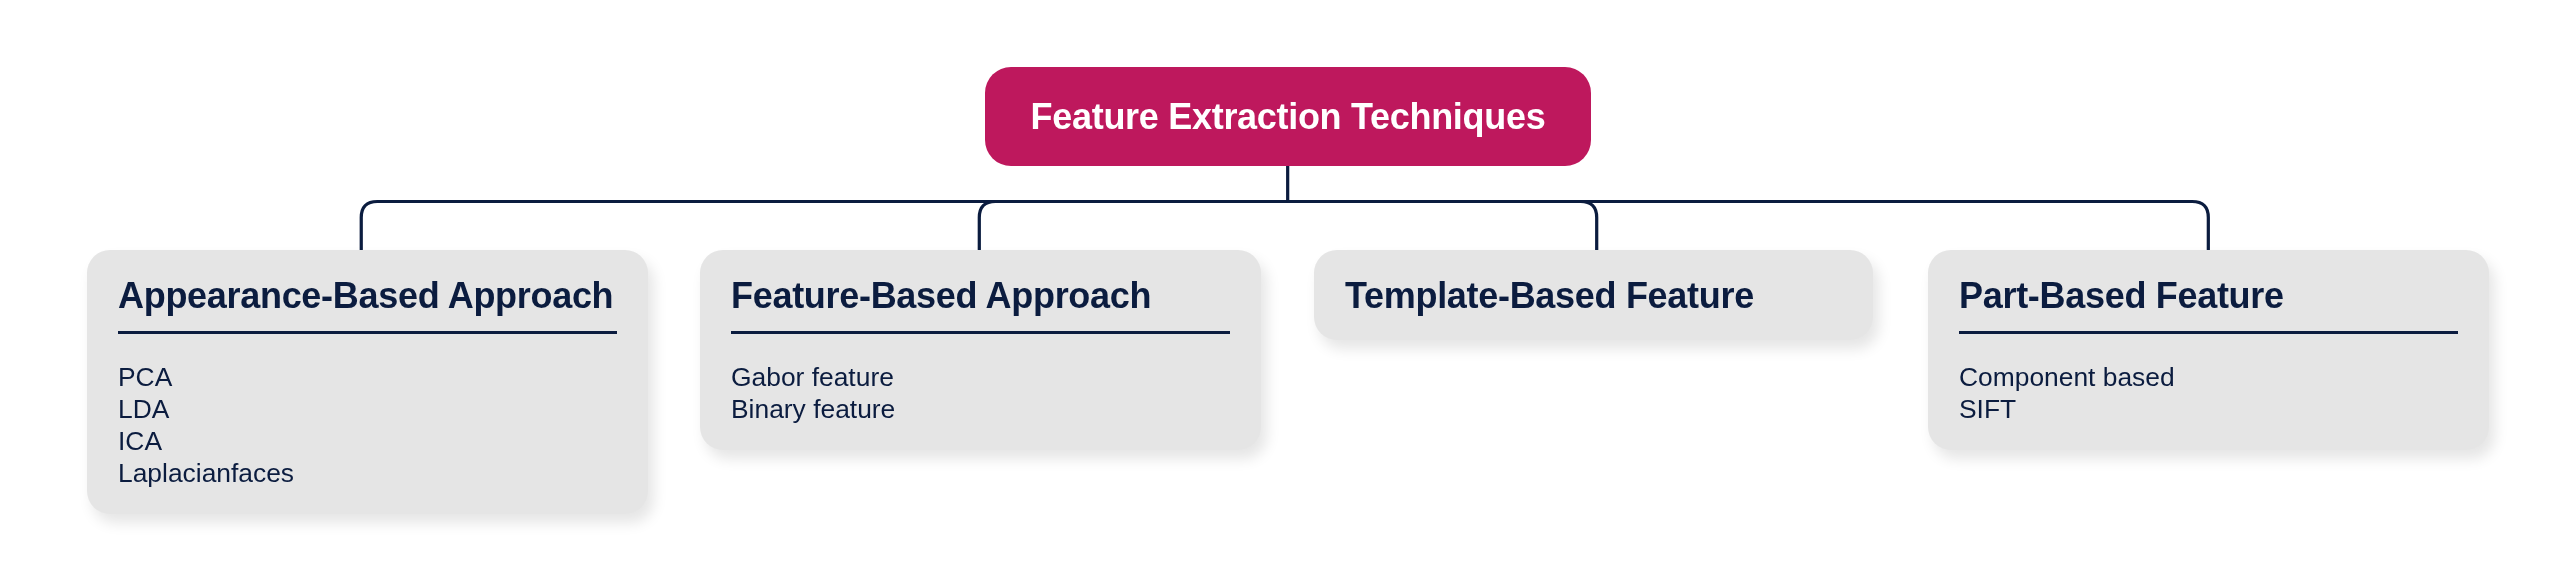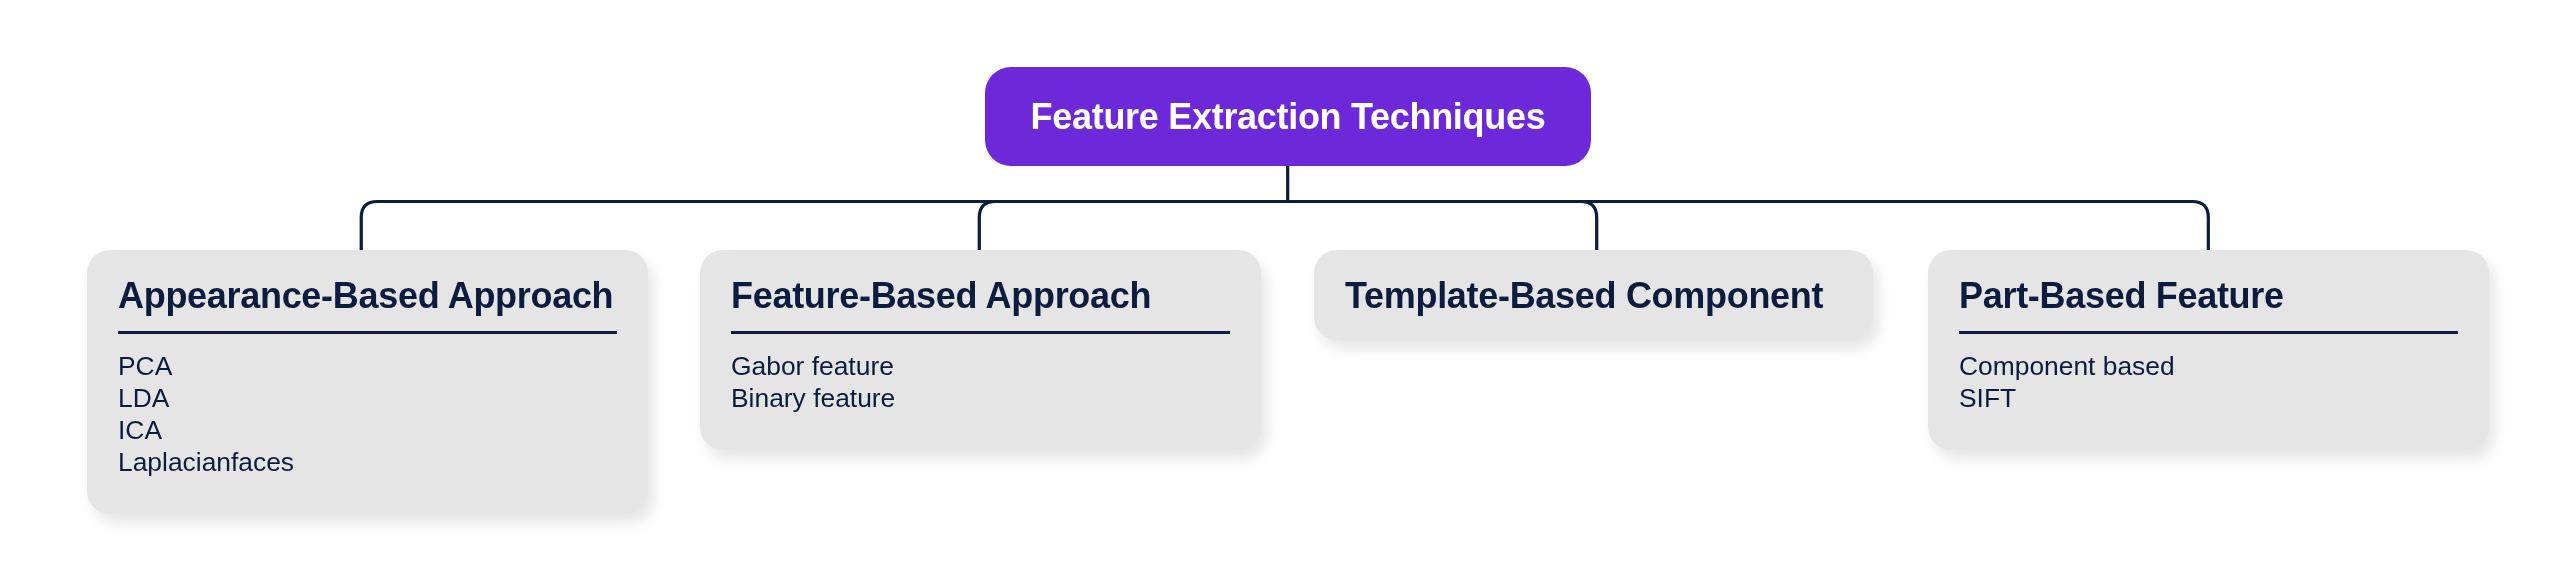--- a/index.html
+++ b/index.html
@@ -1,31 +1,31 @@
 <!DOCTYPE html>
 <html style="font-size:10.3px"><head>
 <meta charset="utf-8">
 <style>
   html, body { margin: 0; padding: 0; background: #ffffff; }
   body { width: 2576px; height: 582px; position: relative; overflow: hidden;
          font-family: "Liberation Sans", "DejaVu Sans", sans-serif; color: #0B1C3F; }
   .connectors { position: absolute; left: 0; top: 0; width: 2576px; height: 582px; }
   .root { position: absolute; left: 985px; top: 67px; width: 606px; height: 99px;
-          background: #6d28d9; border-radius: 26px; display: flex; align-items: center;
+          background: #be185d; border-radius: 26px; display: flex; align-items: center;
           justify-content: center; box-sizing: border-box; }
   .root-title { color: #ffffff; font-weight: bold; font-size: 36px; letter-spacing: -0.3px;
                 white-space: nowrap; }
   .card { position: absolute; top: 250px; background: #e5e5e5; border-radius: 23px;
           box-shadow: 5.2px 9px 14px rgba(0,0,0,0.10); box-sizing: border-box;
           padding: 0 31px; }
   .card-title { font-weight: bold; font-size: 36px; letter-spacing: -0.3px; white-space: nowrap;
                 margin-top: 24.5px; line-height: 41px; }
   .card.left-align .card-title { text-align: left; }
   .card-divider { height: 2.6px; background: #0B1C3F; margin-top: 15.5px; }
-  .card-items { margin-top: 16px; list-style: none; padding: 0; }
+  .card-items { margin-top: 27px; list-style: none; padding: 0; }
   .card-item { font-size: 26.4px; line-height: 32px; white-space: nowrap; }
   .card.compact .card-title { margin-top: 24.5px; }
 </style>
 </head>
 <body>
 
 <svg class="connectors" viewBox="0 0 4001 904">
   <g fill="none" stroke="#0B1C3F" stroke-width="5" stroke-linecap="round" stroke-linejoin="round">
     <path d="M2000 257 L2000 313"></path>
     <path d="M2000 313 L586 313 Q561 313 561 338 L561 388"></path>
@@ -53,21 +53,21 @@
 <div class="card" style="left:700px; width:561px; height:200px;">
   <div class="card-title">Feature-Based Approach</div>
   <div class="card-divider"></div>
   <ul class="card-items">
     <li class="card-item">Gabor feature</li>
     <li class="card-item">Binary feature</li>
   </ul>
 </div>
 
 <div class="card compact" style="left:1314px; width:559px; height:90px;">
-  <div class="card-title">Template-Based Component</div>
+  <div class="card-title">Template-Based Feature</div>
 </div>
 
 <div class="card" style="left:1928px; width:561px; height:200px;">
   <div class="card-title">Part-Based Feature</div>
   <div class="card-divider"></div>
   <ul class="card-items">
     <li class="card-item">Component based</li>
     <li class="card-item">SIFT</li>
   </ul>
 </div>

